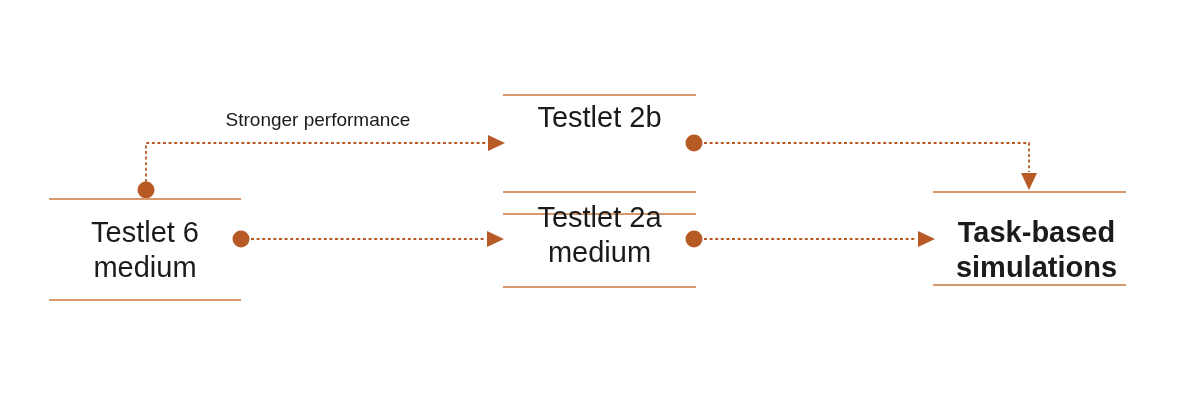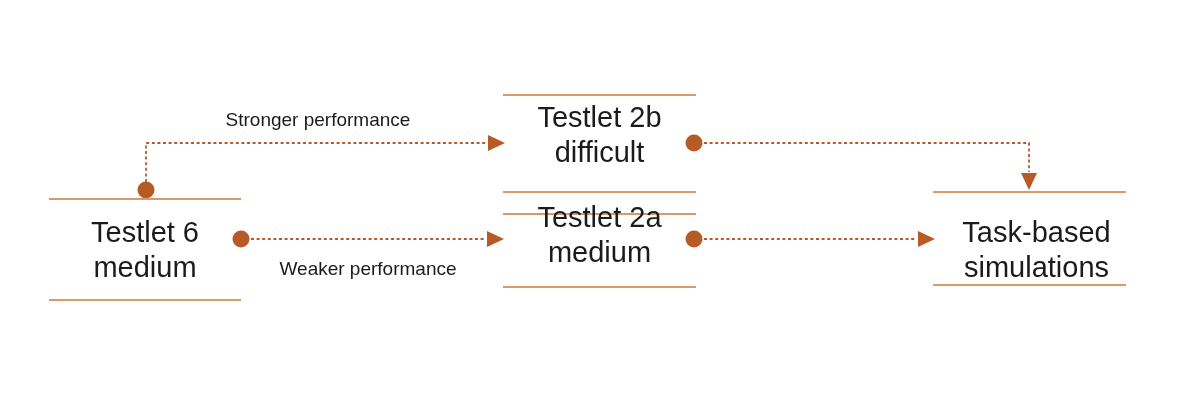--- a/index.html
+++ b/index.html
@@ -63,21 +63,21 @@
   .r-t2b-bot   { left: 503px; top: 191px; width: 193px; }
   .r-t2a-top   { left: 503px; top: 213px; width: 193px; }
   .r-t2a-bot   { left: 503px; top: 286px; width: 193px; }
   .r-sim-top   { left: 933px; top: 191px; width: 193px; }
   .r-sim-bot   { left: 933px; top: 284px; width: 193px; }
 
   
   .t-t1  { left: 49px;  top: 215px; width: 192px; }
   .t-t2b { left: 503px; top: 100px; width: 193px; }
   .t-t2a { left: 503px; top: 200px; width: 193px; }
-  .t-sim { left: 940px; top: 215px; width: 193px; }
+  .t-sim { left: 940px; top: 215px; width: 193px; font-weight: bold; }
 
   
   .l-stronger { left: 162px; top: 102px; width: 312px; }
   .l-weaker   { left: 236px; top: 251px; width: 264px; }
 </style>
 </head>
 <body>
 
 <div class="canvas">
 
@@ -112,27 +112,25 @@
   <div class="rule r-t2a-bot"></div>
   <div class="rule r-sim-top"></div>
   <div class="rule r-sim-bot"></div>
 
   <div class="node-text t-t1">
     <div>Testlet 6</div>
     <div>medium</div>
   </div>
   <div class="node-text t-t2b">
     <div>Testlet 2b</div>
-    <div>difficult</div>
   </div>
   <div class="node-text t-t2a">
     <div>Testlet 2a</div>
     <div>medium</div>
   </div>
   <div class="node-text t-sim">
     <div>Task-based</div>
     <div>simulations</div>
   </div>
 
   <div class="edge-label l-stronger">Stronger performance</div>
-  <div class="edge-label l-weaker">Weaker performance</div>
 
 </div>
 
 </body></html>

